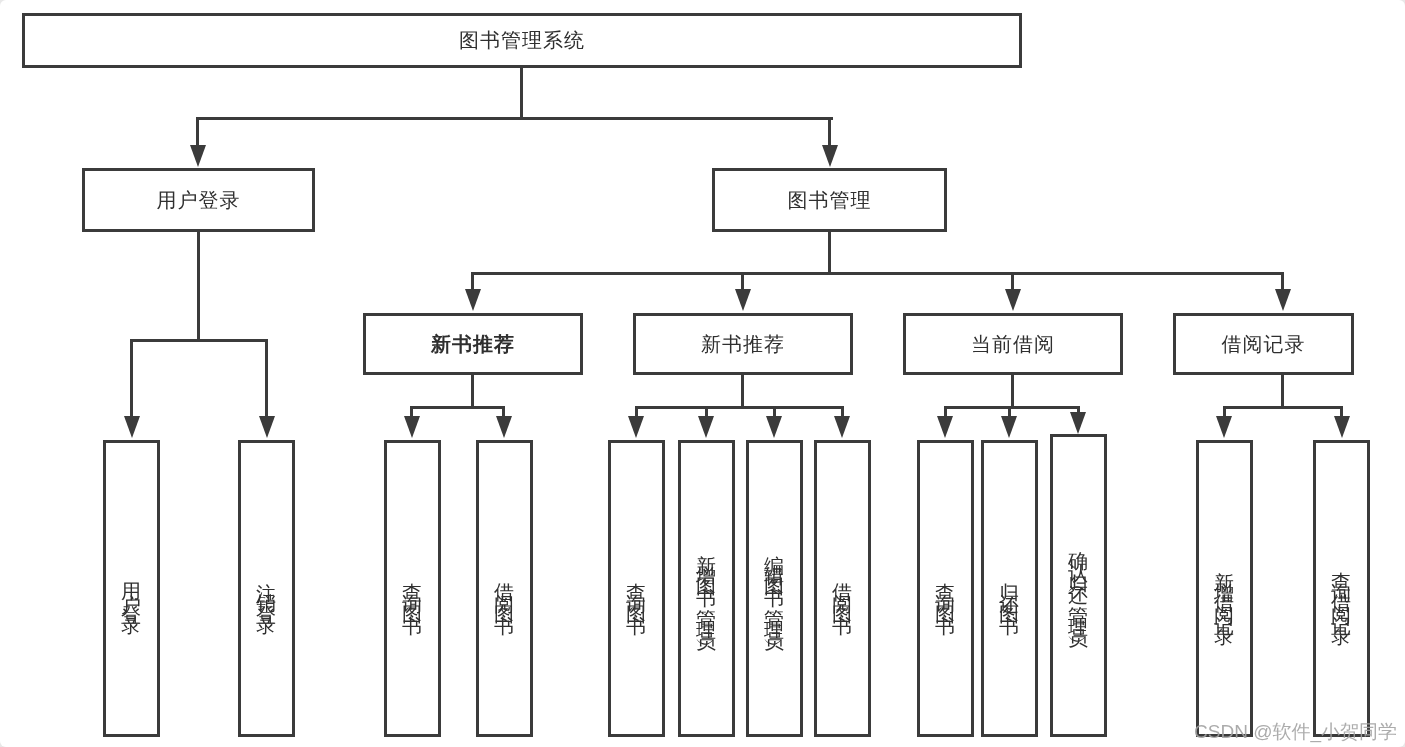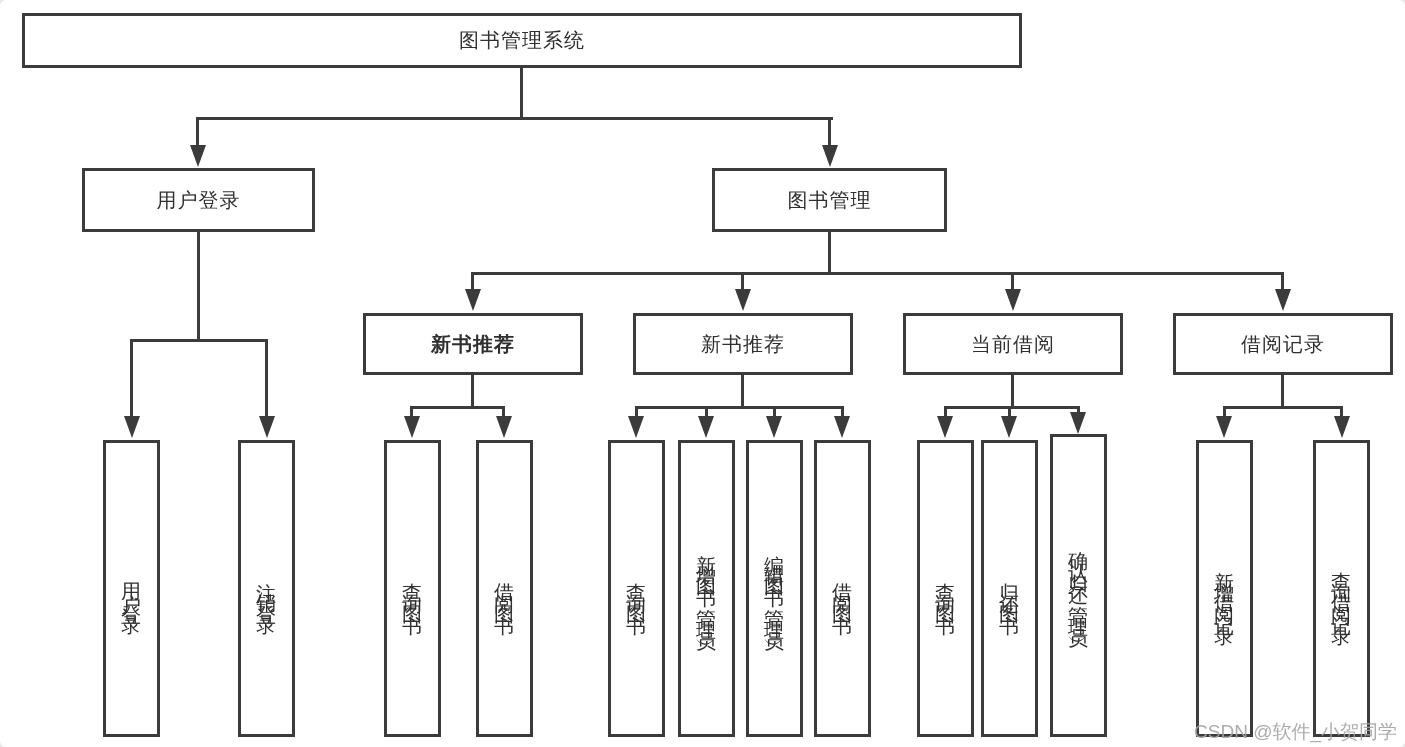--- a/index.html
+++ b/index.html
@@ -64,21 +64,21 @@
 <div class="stage">
 
   <div class="node" style="left:22px;top:13px;width:1000px;height:55px;">图书管理系统</div>
 
   <div class="node" style="left:82px;top:168px;width:233px;height:64px;">用户登录</div>
   <div class="node" style="left:712px;top:168px;width:235px;height:64px;">图书管理</div>
 
   <div class="node" style="left:363px;top:313px;width:220px;height:62px;font-weight:bold;">新书推荐</div>
   <div class="node" style="left:633px;top:313px;width:220px;height:62px;">新书推荐</div>
   <div class="node" style="left:903px;top:313px;width:220px;height:62px;">当前借阅</div>
-  <div class="node" style="left:1173px;top:313px;width:220px;height:62px;">借阅记录</div>
+  <div class="node" style="left:1173px;top:313px;width:181px;height:62px;">借阅记录</div>
 
   <div class="node leaf" style="left:103px;top:440px;width:57px;height:297px;">用户登录</div>
   <div class="node leaf" style="left:238px;top:440px;width:57px;height:297px;">注销登录</div>
   <div class="node leaf" style="left:384px;top:440px;width:57px;height:297px;">查询图书</div>
   <div class="node leaf" style="left:476px;top:440px;width:57px;height:297px;">借阅图书</div>
   <div class="node leaf" style="left:608px;top:440px;width:57px;height:297px;">查询图书</div>
   <div class="node leaf" style="left:678px;top:440px;width:57px;height:297px;">新增图书（管理员）</div>
   <div class="node leaf" style="left:746px;top:440px;width:57px;height:297px;">编辑图书（管理员）</div>
   <div class="node leaf" style="left:814px;top:440px;width:57px;height:297px;">借阅图书</div>
   <div class="node leaf" style="left:917px;top:440px;width:57px;height:297px;">查询图书</div>

